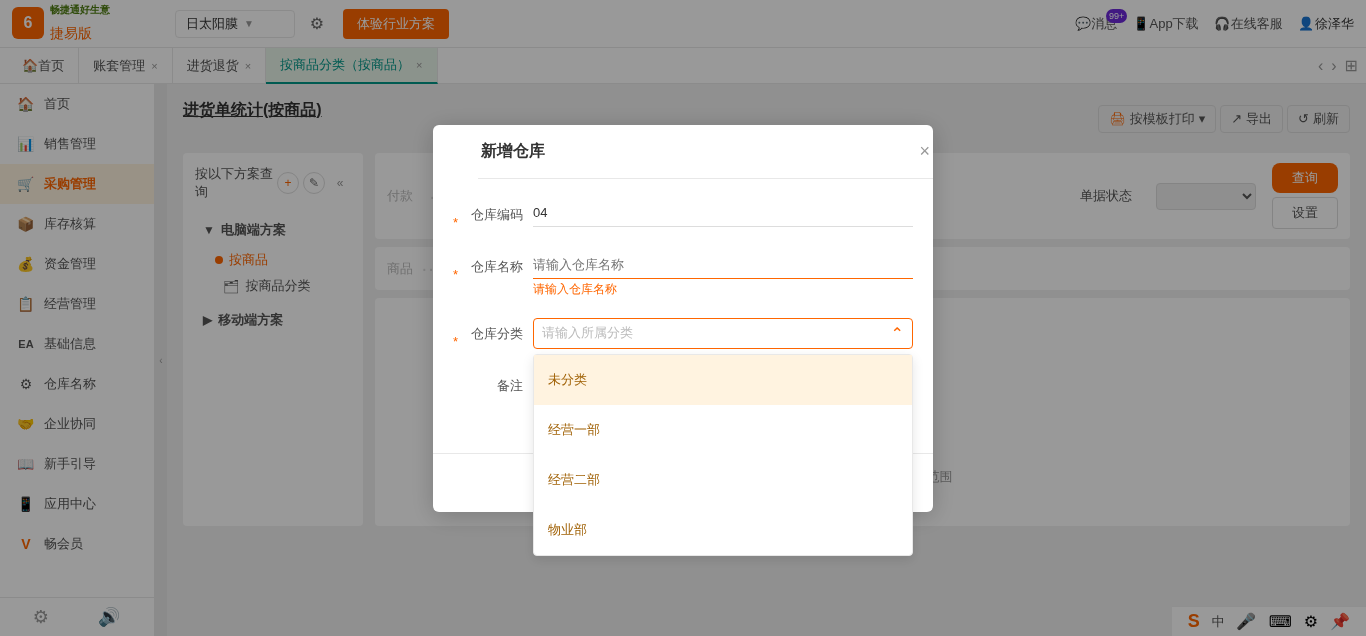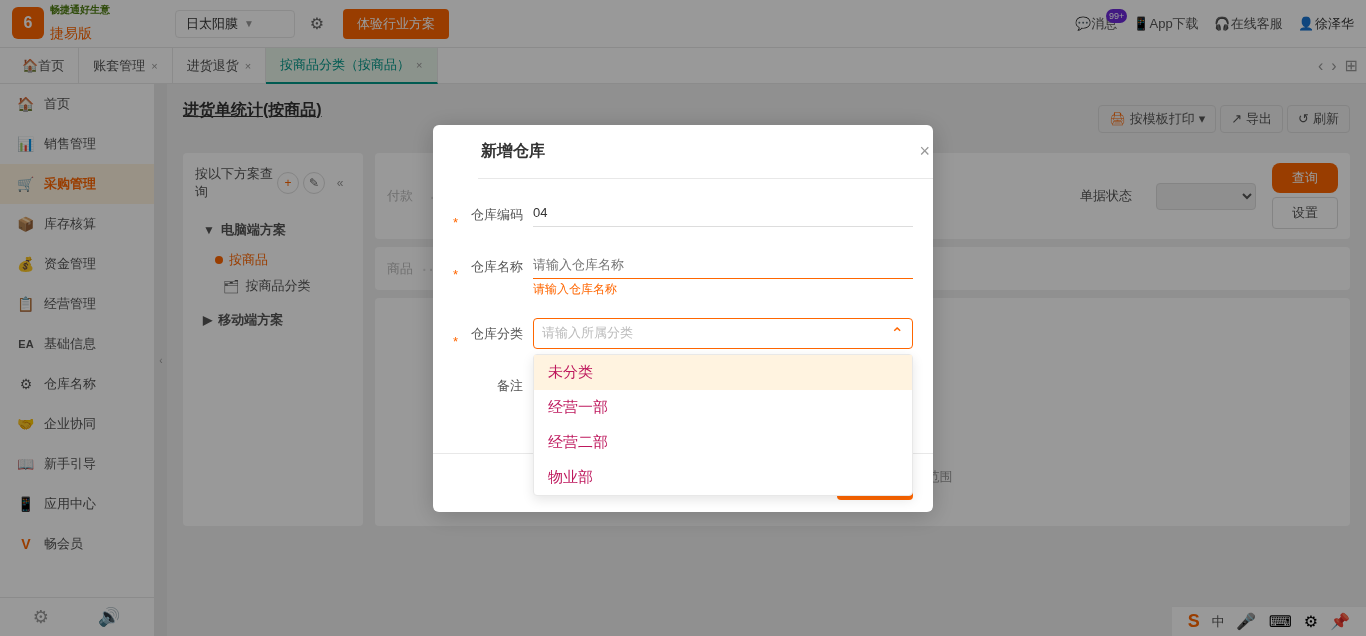--- a/index.html
+++ b/index.html
@@ -140,21 +140,21 @@
       cursor: pointer; position: relative;
     }
     .dropdown-trigger.open { border-color: #f60; }
     .chevron-up { color: #f60; font-size: 16px; }
     .dropdown-menu {
       position: absolute; top: 36px; left: 0; right: 0; background: #fff;
       border: 1px solid #e8e8e8; border-radius: 4px; z-index: 200;
       box-shadow: 0 4px 12px rgba(0,0,0,0.1);
     }
     .dropdown-item {
-      padding: 8px 14px; cursor: pointer; font-size: 15px; color: #be185d;
+      padding: 16px 14px; cursor: pointer; font-size: 13px; color: #a16207;
     }
     .dropdown-item.selected { background: #fff3e0; }
     .form-textarea {
       flex: 1; border: none; border-bottom: 1px solid #ddd; padding: 6px 0;
       font-size: 13px; color: #333; outline: none; background: transparent; resize: none;
     }
     .modal-footer {
       display: flex; align-items: center; justify-content: flex-end;
       padding: 12px 20px; border-top: 1px solid #e8e8e8; gap: 8px;
     }

